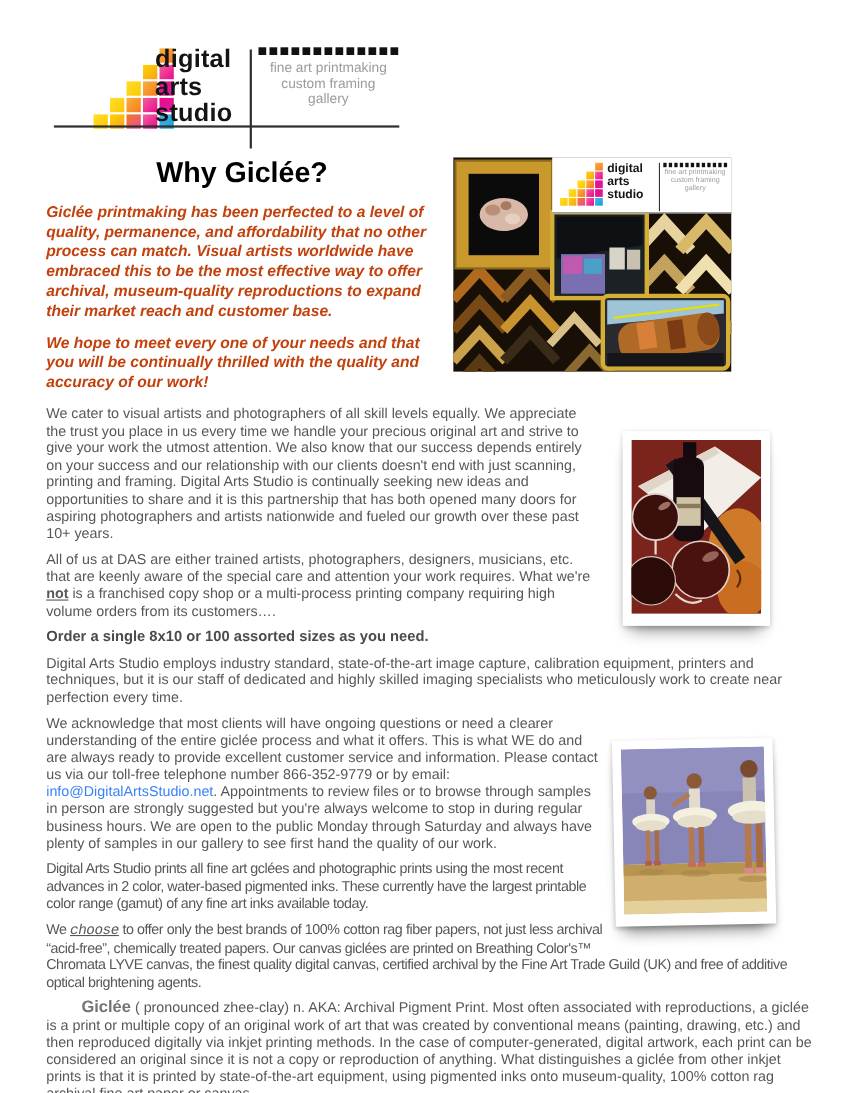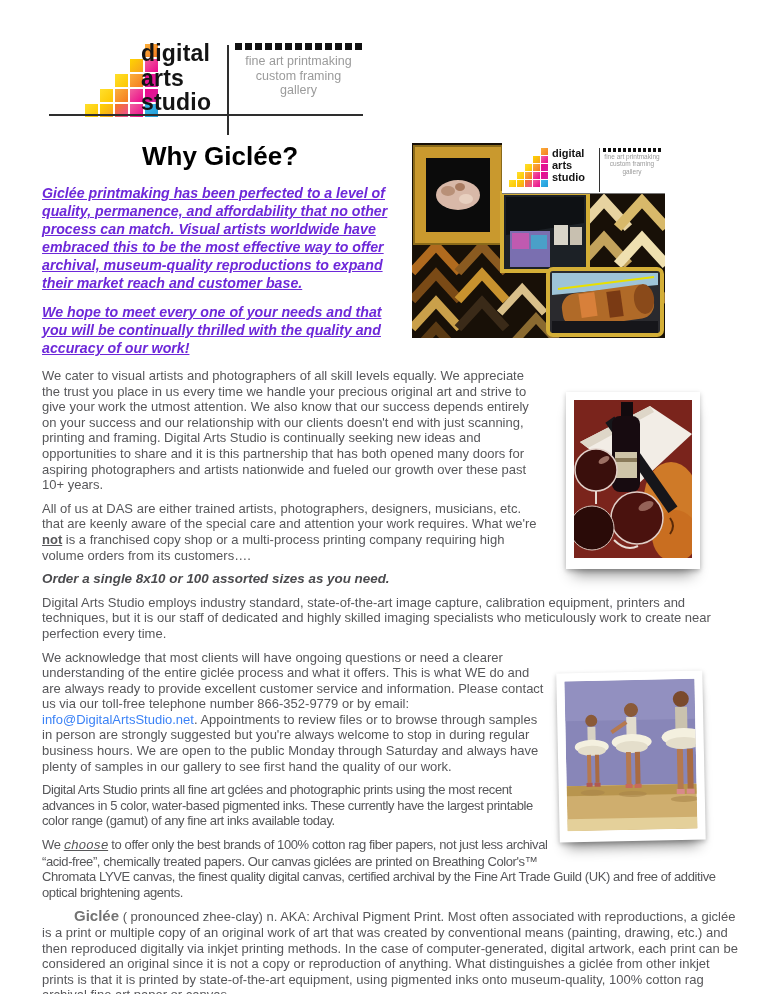--- a/index.html
+++ b/index.html
@@ -29,22 +29,22 @@
   .masthead{position:absolute;right:82px;top:28px;text-align:right;}
   .mh-title{font-size:36px;line-height:38px;font-weight:bold;color:#4c9fd4;letter-spacing:1px;}
   .mh-date{font-size:19px;line-height:21px;font-weight:bold;color:#0e0e0e;margin-top:5px;}
   .mh-note{font-size:12.4px;line-height:14px;font-weight:bold;color:#0e0e0e;}
 
   
   .content{padding:0 28px 0 42px;}
   h2.why{font-size:26px;margin:4px 0 12px;color:#000;font-weight:bold;text-align:center;}
   p{margin:0 0 8px;font-size:13px;line-height:15.6px;color:#57575a;}
   p.intro{font-weight:bold;font-style:italic;font-size:14.2px;line-height:18px;
-          color:#6d28d9;margin:0 0 11px;text-decoration:underline;}
-  p.order{font-weight:bold;font-style:italic;font-size:13.4px;color:#4b4b4e;}
+          color:#c2410c;margin:0 0 11px;}
+  p.order{font-weight:bold;font-size:13.4px;color:#4b4b4e;}
   p.narrow{letter-spacing:-0.4px;}
   .bu{font-weight:bold;text-decoration:underline;}
   .iu{font-style:italic;text-decoration:underline;font-family:Liberation Mono, monospace;}
   .lnk{color:#3b82f6;}
   .gdef-lead{font-weight:bold;font-size:15px;color:#737373;margin-left:32px;}
 
   
   .collage-float{float:right;width:253px;height:195px;margin:2px 75px 14px 14px;position:relative;}
   .collage-float svg{display:block;}
   .mini-logo{position:absolute;top:0;right:0;width:163px;height:50px;background:#fff;
@@ -323,21 +323,21 @@
         <ellipse cx="26" cy="112" rx="12" ry="3" fill="#a9854a" opacity="0.6"></ellipse>
         <ellipse cx="66" cy="114" rx="14" ry="3" fill="#a9854a" opacity="0.6"></ellipse>
         <ellipse cx="118" cy="120" rx="14" ry="3" fill="#a9854a" opacity="0.6"></ellipse>
       </svg>
     </div>
 
     <p>
       <span>We acknowledge that most clients will have ongoing questions or need a clearer understanding of the entire giclée process and what it offers. This is what WE do and are always ready to provide excellent customer service and information. Please contact us via our toll-free telephone number 866-352-9779 or by email: </span><span class="lnk">info@DigitalArtsStudio.net</span><span>.  Appointments to review files or to browse through samples in person are strongly suggested but you're always welcome to stop in during regular business hours. We are open to the public Monday through Saturday and always have plenty of samples in our gallery to see first hand the quality of our work.</span>
     </p>
 
-    <p class="narrow">Digital Arts Studio prints all fine art gclées and photographic prints using the most recent advances in 5 color, water-based pigmented inks. These currently have the largest printable color range (gamut) of any fine art inks available today.</p>
+    <p class="narrow">Digital Arts Studio prints all fine art gclées and photographic prints using the most recent advances in 2 color, water-based pigmented inks. These currently have the largest printable color range (gamut) of any fine art inks available today.</p>
 
     <p class="narrow">
       <span>We </span><span class="iu">choose</span><span> to offer only the best brands of 100% cotton rag fiber papers, not just less archival “acid-free”, chemically treated papers. Our canvas giclées are printed on Breathing Color's™ Chromata LYVE canvas, the finest quality digital canvas, certified archival by the Fine Art Trade Guild  (UK) and free of additive optical brightening agents.</span>
     </p>
 
     <p>
       <span class="gdef-lead">Giclée</span><span> ( pronounced zhee-clay) n. AKA: Archival Pigment Print. Most often associated with reproductions, a giclée is a print or multiple copy of an original work of art that was created by conventional means (painting, drawing, etc.) and then reproduced digitally via inkjet printing methods. In the case of computer-generated, digital artwork, each print can be considered an original since it is not a copy or reproduction of anything. What distinguishes a giclée from other inkjet prints is that it is printed by state-of-the-art equipment, using pigmented inks onto museum-quality, 100% cotton rag archival fine art paper or canvas.</span>
     </p>
 
   </div>

